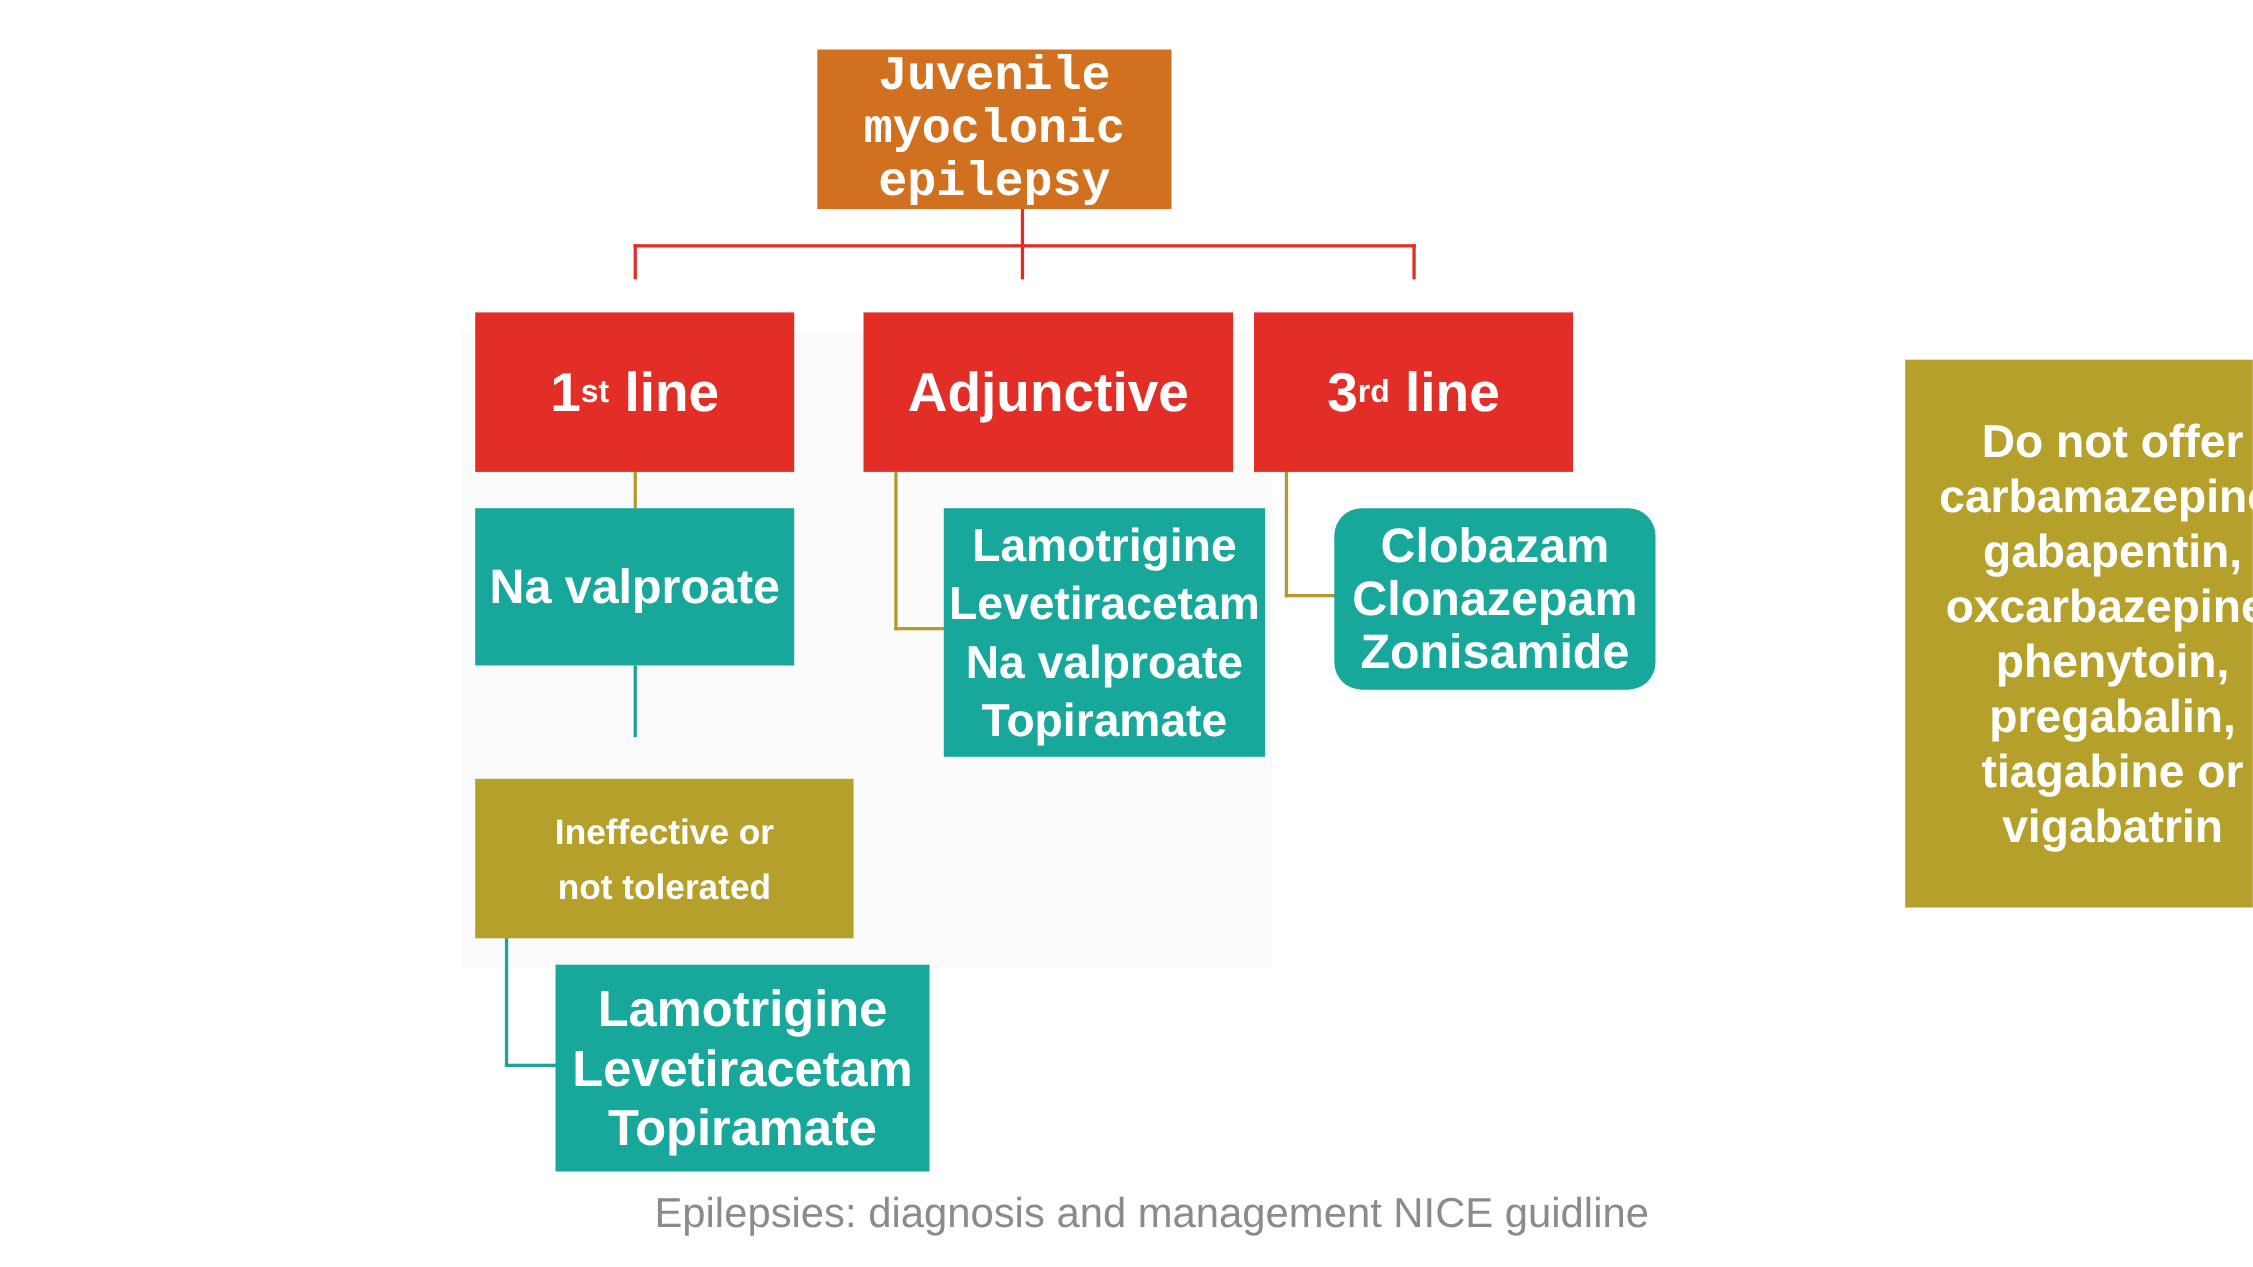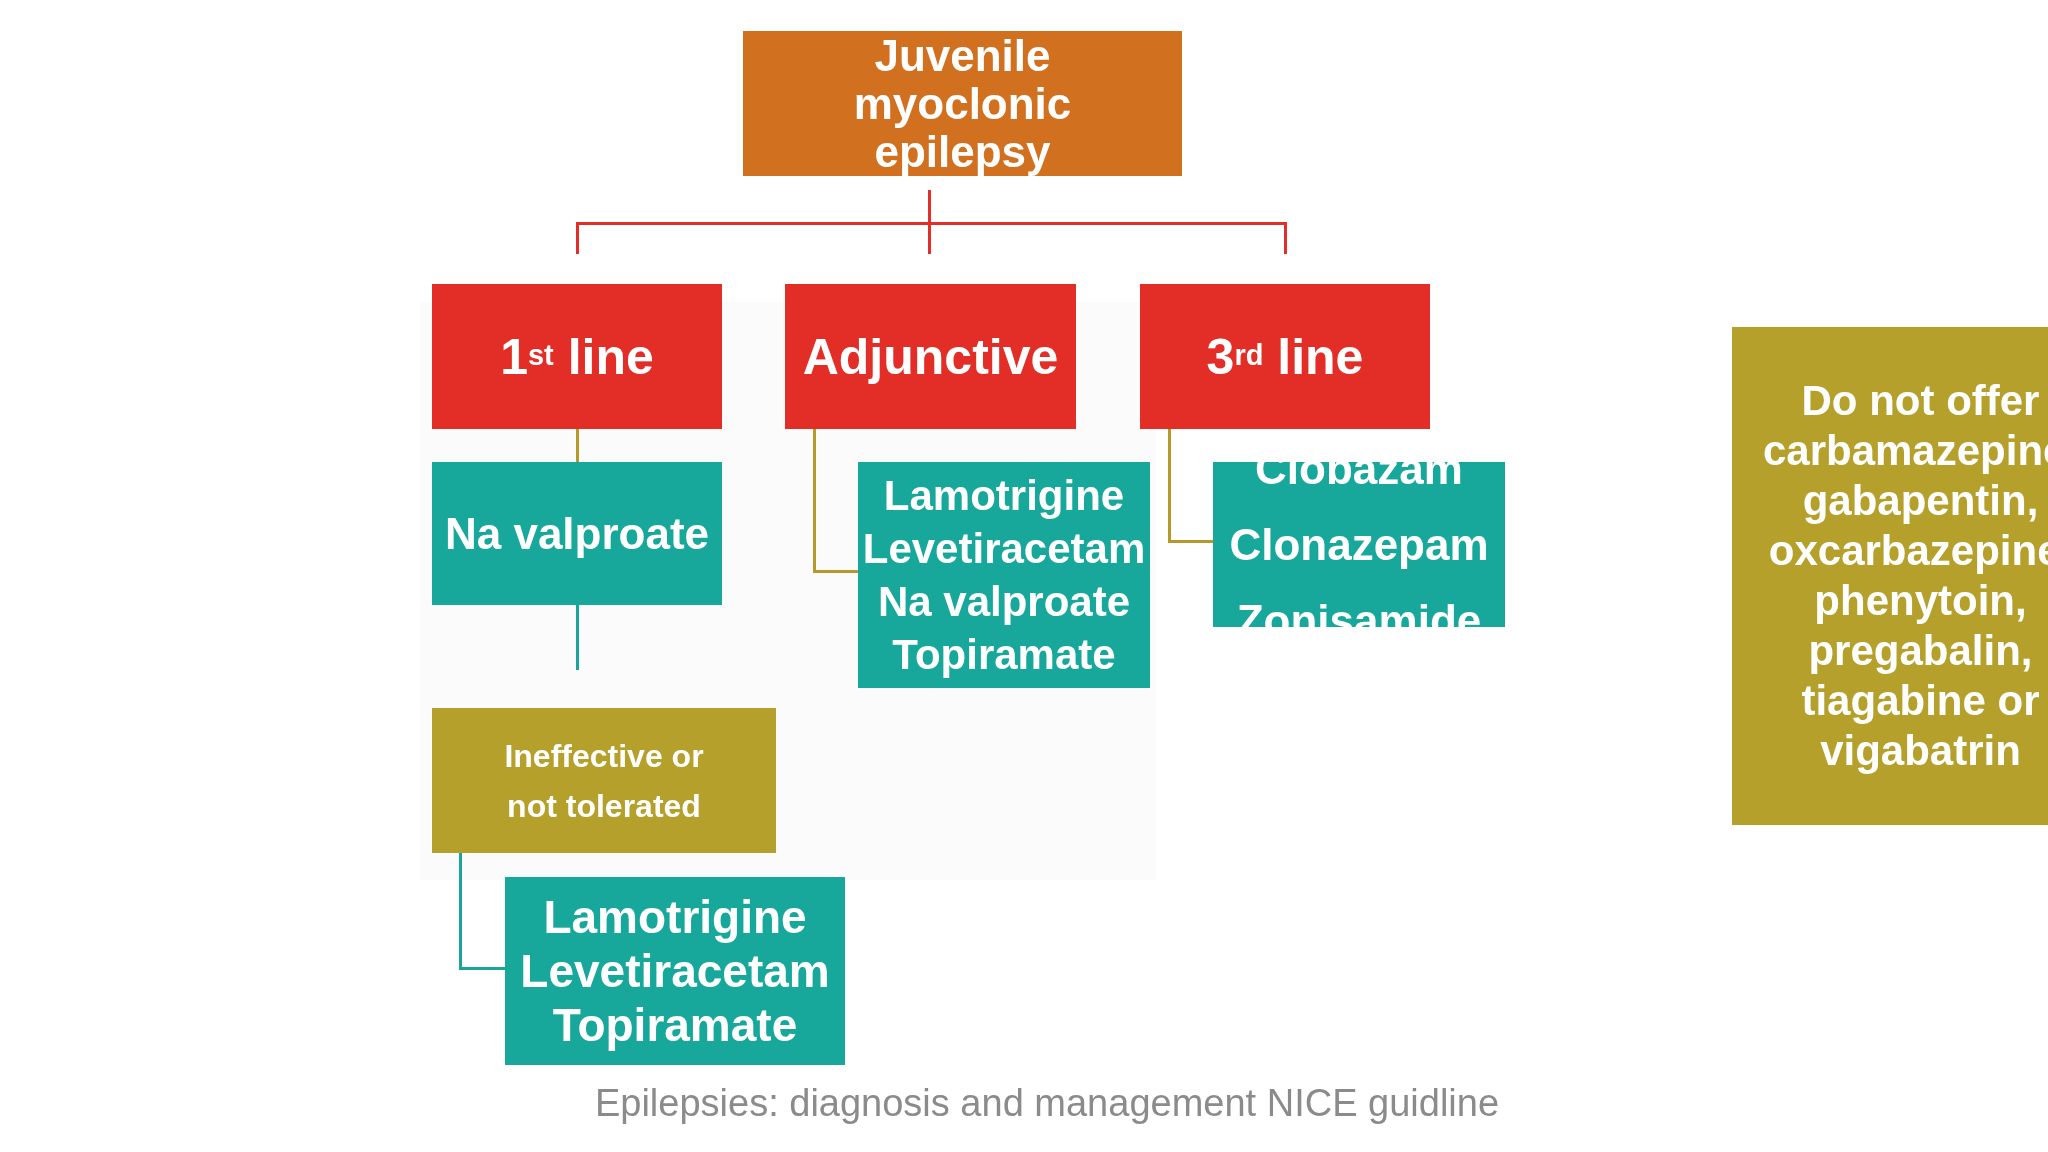--- a/index.html
+++ b/index.html
@@ -38,29 +38,29 @@
   }
   .orange{background:var(--orange);}
   .red{background:var(--red);margin-top:32px;}
   .teal{background:var(--teal);}
   .olive{background:var(--olive);}
   .conn{position:absolute;}
   .conn.red-l{background:var(--red_line);}
   .conn.olive-l{background:var(--olive_line);}
   .conn.teal-l{background:var(--teal_line);}
 
-  #root-box{left:743px;top:31px;width:439px;height:145px;font-size:44px;line-height:48px;}
+  #root-box{left:743px;top:45px;width:322px;height:145px;font-size:44px;line-height:48px;font-family:Liberation Mono, monospace;}
   #first-line-box{left:432px;top:252px;width:290px;height:145px;font-size:50px;}
-  #adjunctive-box{left:785px;top:252px;width:291px;height:145px;font-size:50px;text-align:right;}
+  #adjunctive-box{left:785px;top:252px;width:336px;height:145px;font-size:50px;text-align:right;}
   #third-line-box{left:1140px;top:252px;width:290px;height:145px;font-size:50px;}
   #na-valproate-box{left:432px;top:462px;width:290px;height:143px;font-size:44px;line-height:50px;}
   #ineffective-box{left:432px;top:708px;width:344px;height:145px;font-size:32px;line-height:50px;}
   #first-line-alt-box{left:505px;top:877px;width:340px;height:188px;font-size:46px;line-height:54px;}
   #adjunctive-drugs-box{left:858px;top:462px;width:292px;height:226px;font-size:42px;line-height:53px;}
-  #third-line-drugs-box{left:1213px;top:462px;width:292px;height:165px;font-size:44px;line-height:76px;}
+  #third-line-drugs-box{left:1213px;top:462px;width:292px;height:165px;font-size:44px;line-height:48px;border-radius:25px;}
   #do-not-offer-box{left:1732px;top:327px;width:377px;height:498px;font-size:42px;line-height:50px;}
 
   sup{font-size:0.58em;vertical-align:0.3em;line-height:0;}
 
   
   #conn-root-stem   {left:928px; top:190px; width:3px;  height:35px;}
   #conn-rail        {left:576px; top:222px; width:711px;height:3px;}
   #conn-drop-first  {left:576px; top:222px; width:3px;  height:32px;}
   #conn-drop-adj    {left:928px; top:222px; width:3px;  height:32px;}
   #conn-drop-third  {left:1284px;top:222px; width:3px;  height:32px;}

